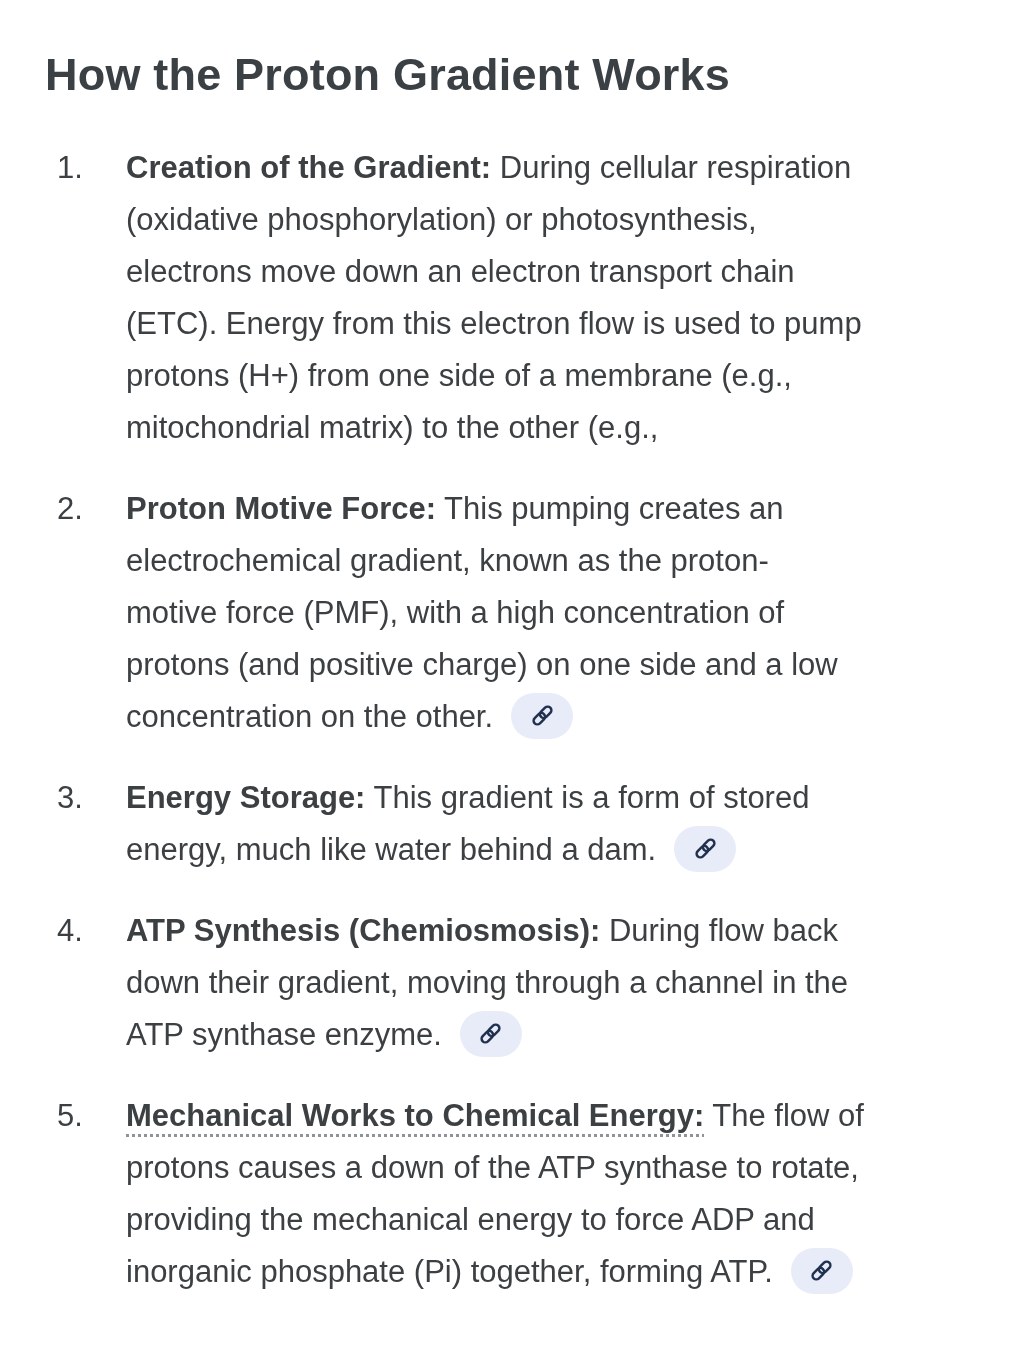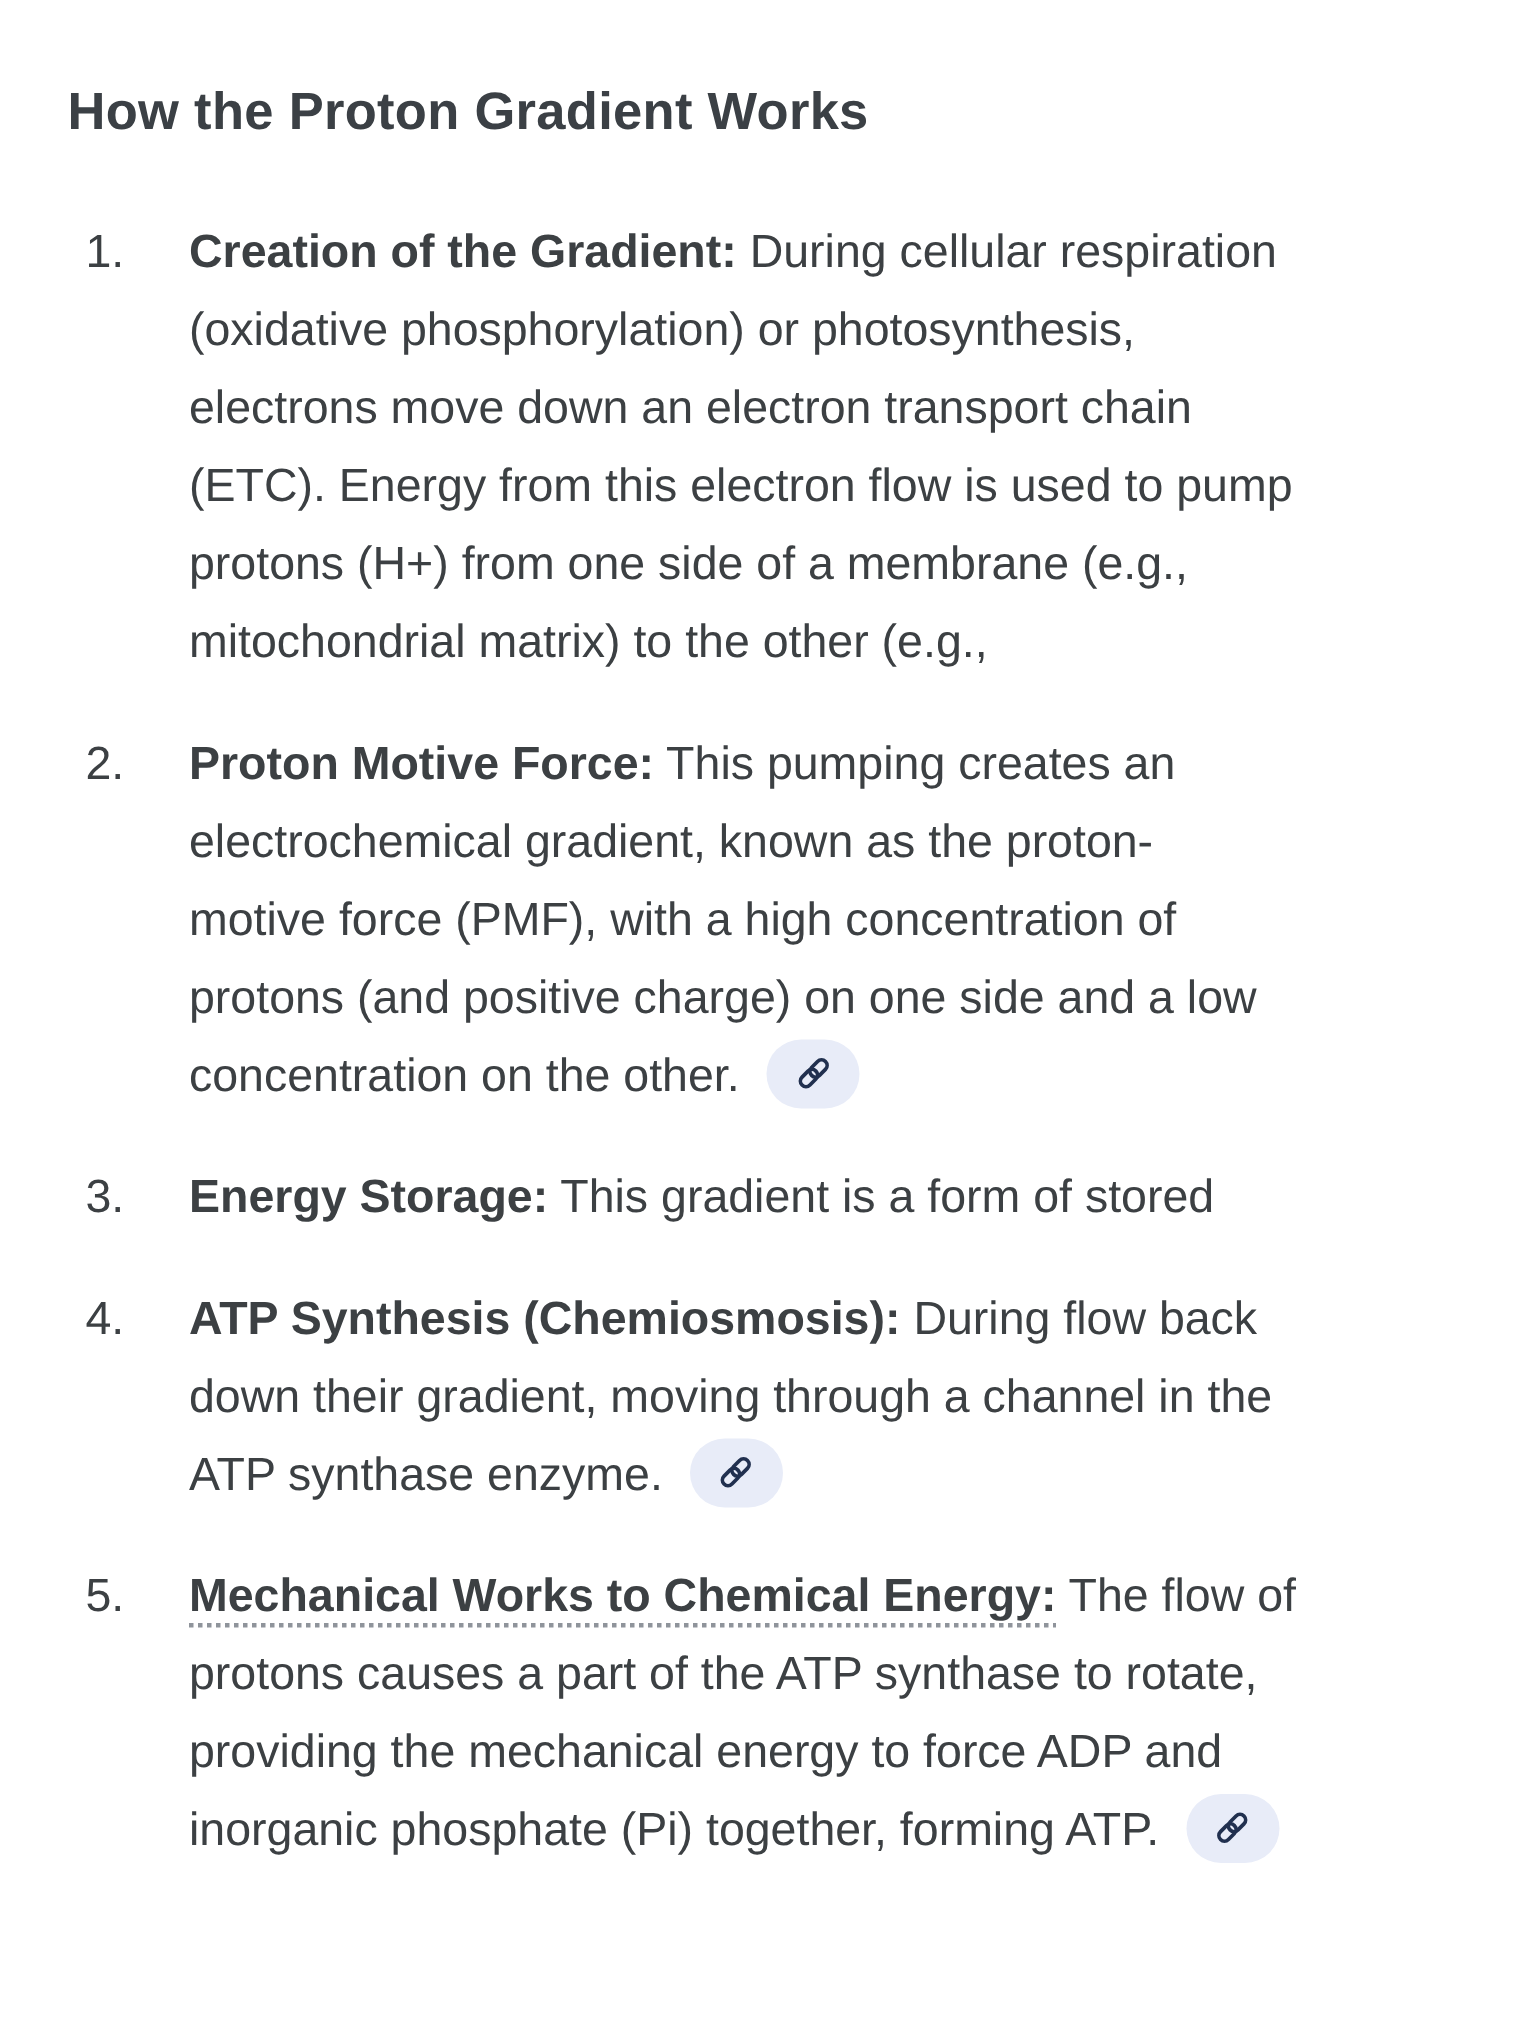--- a/index.html
+++ b/index.html
@@ -14,21 +14,21 @@
   html,body{width:1024px;}
   body{
     height:1355px;
     overflow:hidden;
     background:var(--bg);
     font-family:"Liberation Sans", sans-serif;
     color:var(--text);
   }
   main{padding:52px 40px 0 45px;}
   h1.title{
-    font-size:35px;
+    font-size:45px;
     font-weight:700;
     color:var(--title);
     letter-spacing:.2px;
     line-height:46px;
     margin:0 0 44px 0;
   }
   ol.plist{
     list-style:none;
     padding-left:12px;
   }
@@ -105,20 +105,28 @@
                 </g>
               </svg>
             </span></div>
         </div>
   </li>
 
   <li class="item">
     <span class="num">3.</span>
     <div class="body">
           <div class="line"><strong class="lead">Energy Storage:</strong> <span>This gradient is a form of stored</span></div>
+          <div class="line"><span>energy, much like water behind a dam.</span><span class="chip">
+              <svg width="27" height="27" viewBox="0 0 24 24">
+                <g transform="rotate(-45 12 12)" fill="none" stroke="#21304f" stroke-width="2.2">
+                  <rect x="2.2" y="8.7" width="11.6" height="6.6" rx="3.3"></rect>
+                  <rect x="10.2" y="8.7" width="11.6" height="6.6" rx="3.3"></rect>
+                </g>
+              </svg>
+            </span></div>
         </div>
   </li>
 
   <li class="item">
     <span class="num">4.</span>
     <div class="body">
           <div class="line"><strong class="lead">ATP Synthesis (Chemiosmosis):</strong> <span>During flow back</span></div>
           <div class="line"><span>down their gradient, moving through a channel in the</span></div>
           <div class="line"><span>ATP synthase enzyme.</span><span class="chip">
               <svg width="27" height="27" viewBox="0 0 24 24">
@@ -128,21 +136,21 @@
                 </g>
               </svg>
             </span></div>
         </div>
   </li>
 
   <li class="item">
     <span class="num">5.</span>
     <div class="body">
           <div class="line"><strong class="lead dotted">Mechanical Works to Chemical Energy:</strong> <span>The flow of</span></div>
-          <div class="line"><span>protons causes a part of the ATP synthase to rotate,</span></div>
+          <div class="line"><span>protons causes a down of the ATP synthase to rotate,</span></div>
           <div class="line"><span>providing the mechanical energy to force ADP and</span></div>
           <div class="line"><span>inorganic phosphate (Pi) together, forming ATP.</span><span class="chip">
               <svg width="27" height="27" viewBox="0 0 24 24">
                 <g transform="rotate(-45 12 12)" fill="none" stroke="#21304f" stroke-width="2.2">
                   <rect x="2.2" y="8.7" width="11.6" height="6.6" rx="3.3"></rect>
                   <rect x="10.2" y="8.7" width="11.6" height="6.6" rx="3.3"></rect>
                 </g>
               </svg>
             </span></div>
         </div>

